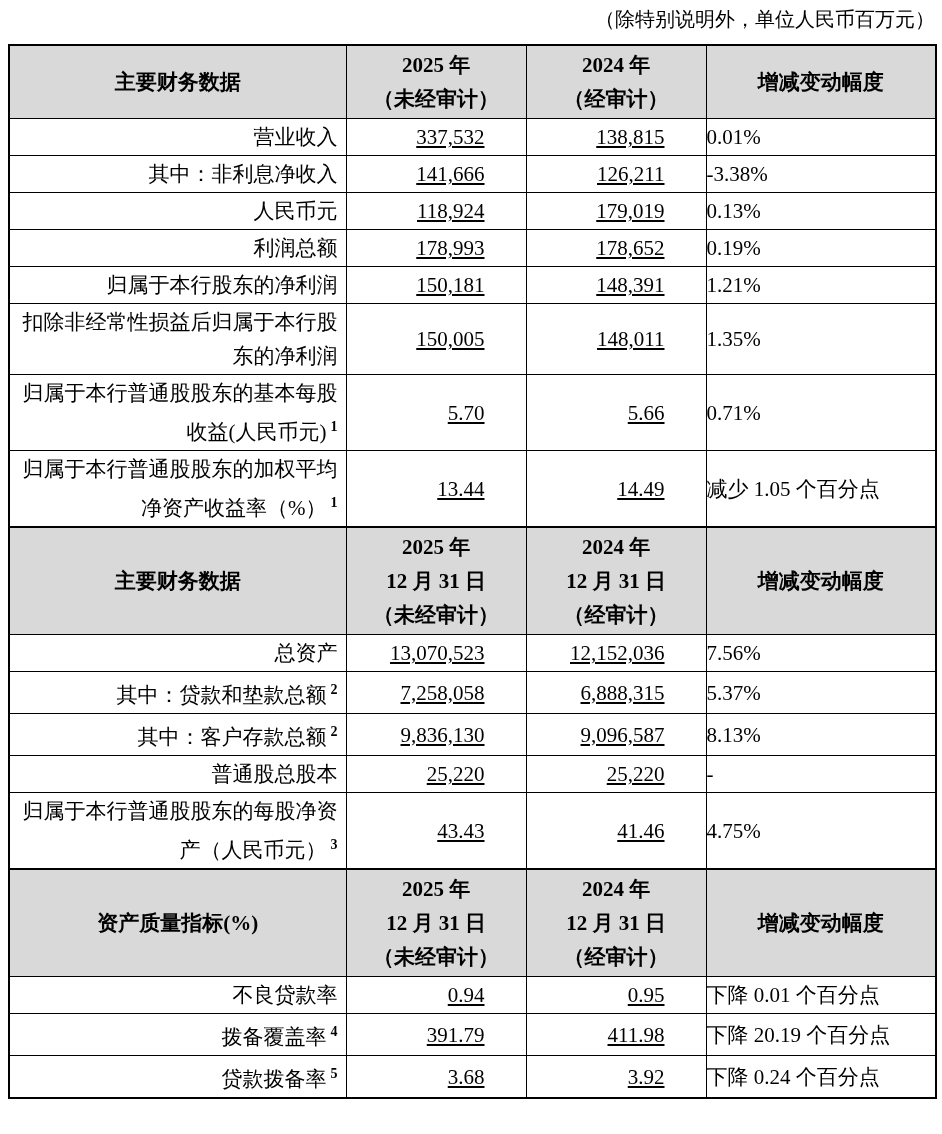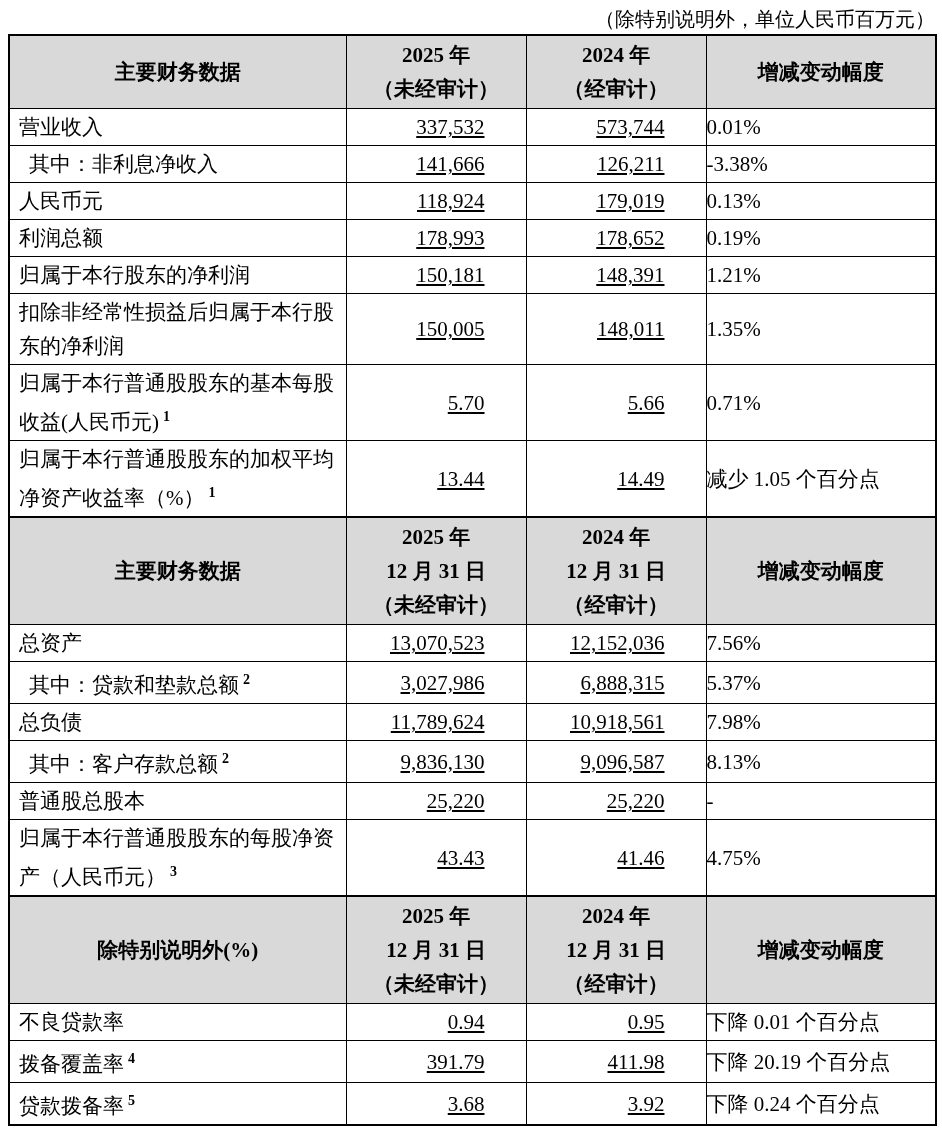--- a/index.html
+++ b/index.html
@@ -10,21 +10,21 @@
     color: #000000;
     font-family: "Liberation Serif", "DejaVu Serif", serif;
     overflow: hidden;
   }
   .wrap { padding: 6px 7px 0 8px; }
 
   .note {
     text-align: right;
     font-size: 20px;
     line-height: 26px;
-    margin-bottom: 2px;
+    margin-bottom: 12px;
     white-space: nowrap;
   }
 
   table.fin {
     border-collapse: collapse;
     table-layout: fixed;
     width: 927px;
     border: 2px solid #000;
   }
   th, td {
@@ -40,21 +40,21 @@
     text-align: center;
     white-space: pre-line;
     border-top: 2px solid #000;
     padding: 2px 0;
   }
   td {
     font-size: 21px;
     line-height: 34px;
     background: #ffffff;
   }
-  td.c-label { text-align: left; padding-left: 9px; padding-right: 8px; }
+  td.c-label { text-align: right; padding-left: 9px; padding-right: 8px; }
   td.c-label.indent { padding-left: 19px; }
   td.c-num { text-align: right; padding-right: 41px; text-decoration: underline; }
   td.c-chg { text-align: left; }
   sup.fn {
     font-weight: bold;
     font-size: 14px;
     margin-left: 4px;
   }
 </style>
 </head>
@@ -76,21 +76,21 @@
         <th>主要财务数据</th>
         <th>2025 年
 （未经审计）</th>
         <th>2024 年
 （经审计）</th>
         <th>增减变动幅度</th>
       </tr>
     <tr class="data-row">
           <td class="c-label"><span class="lbl">营业收入</span></td>
           <td class="c-num">337,532</td>
-          <td class="c-num">573,744</td>
+          <td class="c-num">138,815</td>
           <td class="c-chg">0.01%</td>
         </tr>
         <tr class="data-row">
           <td class="c-label indent"><span class="lbl">其中：非利息净收入</span></td>
           <td class="c-num">141,666</td>
           <td class="c-num">126,211</td>
           <td class="c-chg">-3.38%</td>
         </tr>
         <tr class="data-row">
           <td class="c-label"><span class="lbl">人民币元</span></td>
@@ -142,29 +142,23 @@
         <th>增减变动幅度</th>
       </tr>
     <tr class="data-row">
           <td class="c-label"><span class="lbl">总资产</span></td>
           <td class="c-num">13,070,523</td>
           <td class="c-num">12,152,036</td>
           <td class="c-chg">7.56%</td>
         </tr>
         <tr class="data-row">
           <td class="c-label indent"><span class="lbl">其中：贷款和垫款总额</span><sup class="fn">2</sup></td>
-          <td class="c-num">3,027,986</td>
+          <td class="c-num">7,258,058</td>
           <td class="c-num">6,888,315</td>
           <td class="c-chg">5.37%</td>
-        </tr>
-        <tr class="data-row">
-          <td class="c-label"><span class="lbl">总负债</span></td>
-          <td class="c-num">11,789,624</td>
-          <td class="c-num">10,918,561</td>
-          <td class="c-chg">7.98%</td>
         </tr>
         <tr class="data-row">
           <td class="c-label indent"><span class="lbl">其中：客户存款总额</span><sup class="fn">2</sup></td>
           <td class="c-num">9,836,130</td>
           <td class="c-num">9,096,587</td>
           <td class="c-chg">8.13%</td>
         </tr>
         <tr class="data-row">
           <td class="c-label"><span class="lbl">普通股总股本</span></td>
           <td class="c-num">25,220</td>
@@ -174,21 +168,21 @@
         <tr class="data-row">
           <td class="c-label"><span class="lbl">归属于本行普通股股东的每股净资产（人民币元）</span><sup class="fn">3</sup></td>
           <td class="c-num">43.43</td>
           <td class="c-num">41.46</td>
           <td class="c-chg">4.75%</td>
         </tr>
       </tbody>
 
     <tbody>
       <tr class="sec-head">
-        <th>除特别说明外(%)</th>
+        <th>资产质量指标(%)</th>
         <th>2025 年
 12 月 31 日
 （未经审计）</th>
         <th>2024 年
 12 月 31 日
 （经审计）</th>
         <th>增减变动幅度</th>
       </tr>
     <tr class="data-row">
           <td class="c-label"><span class="lbl">不良贷款率</span></td>

